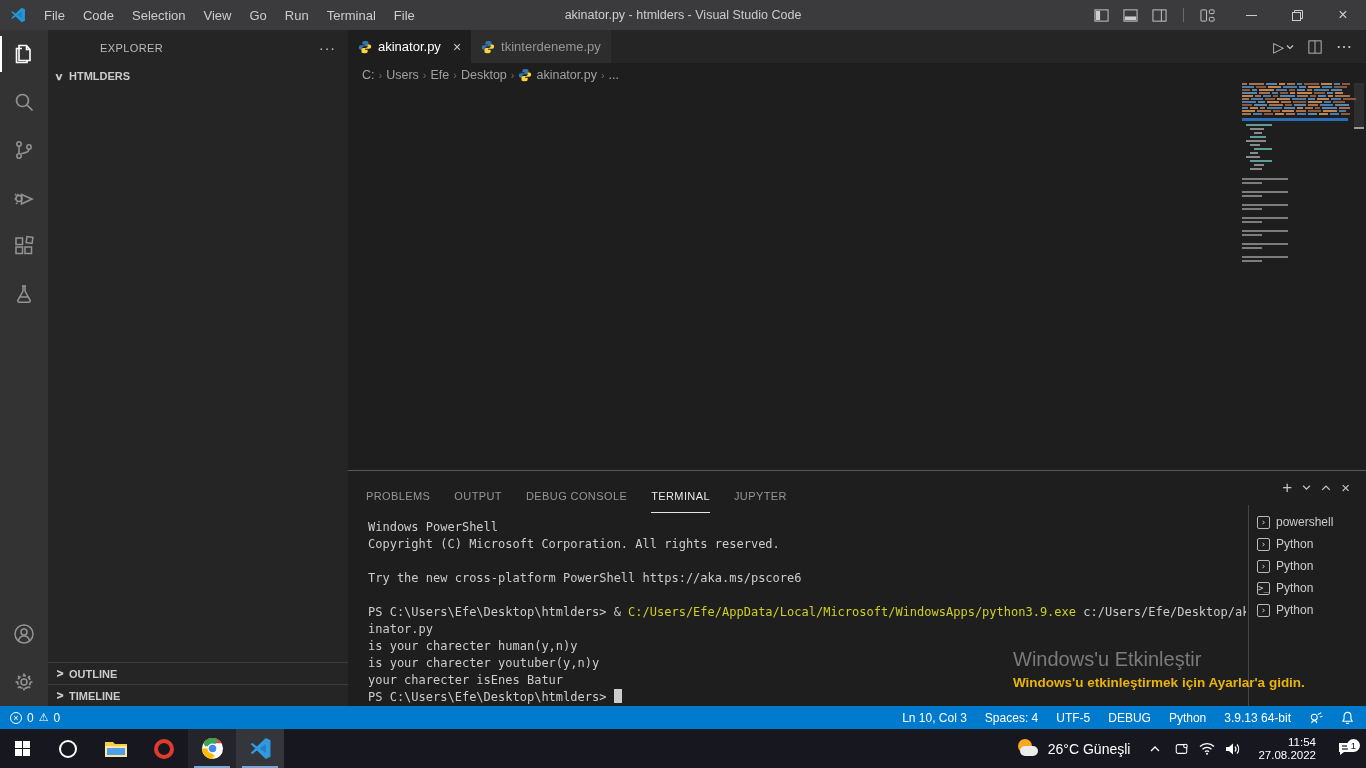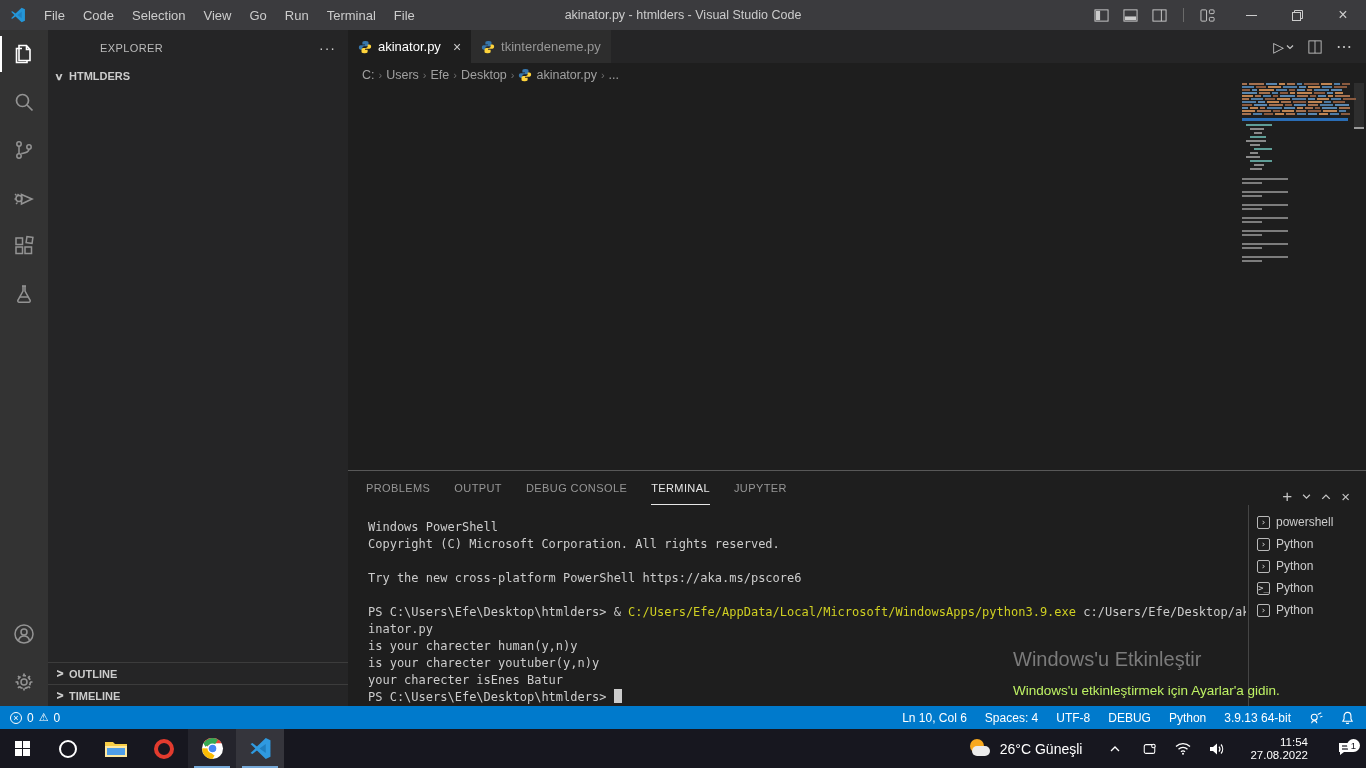--- a/index.html
+++ b/index.html
@@ -52,59 +52,59 @@
   .tok-func { color:#dcdcaa; } .tok-bracket { color:#d670d6; } .tok-var { color:#9cdcfe; }
   .tok-fg { color:#d4d4d4; } .tok-str { color:#ce9178; }
 
   
   .minimap { position:absolute; right:14px; top:53px; width:110px; height:165px; }
   .mm-row { position:absolute; height:2px; }
   .mm-scroll { position:absolute; right:-12px; top:0; width:10px; height:46px; background:rgba(121,121,121,.18); border-bottom:2px solid #9a9a9a; }
 
   
   .panel { position:absolute; left:348px; top:470px; width:1018px; height:236px; background:#1e1e1e; border-top:1px solid #585858; color:#cccccc; }
-  .panel-header { height:34px; display:flex; align-items:flex-end; }
+  .panel-header { height:34px; display:flex; align-items:flex-start;margin-top:8px; }
   .panel-tabs { display:flex; align-items:center; height:100%; padding-left:18px; gap:24px; }
   .ptab { font-size:11px; letter-spacing:.4px; color:#969696; height:100%; display:flex; align-items:center; border-bottom:1px solid transparent; }
   .ptab.active { color:#e7e7e7; border-bottom:1px solid #e7e7e7; }
   .panel-actions { margin-left:auto; display:flex; align-items:center; gap:10px; padding-right:16px; color:#c5c5c5; }
   .pa-plus { font-size:17px; line-height:1; }
   .pa-x { font-size:15px; }
   .terminal { position:absolute; left:0; top:40px; bottom:2px; right:120px; padding:8px 0 0 20px; font-family:"DejaVu Sans Mono","Liberation Mono",monospace; font-size:12px; line-height:17px; white-space:pre; overflow:hidden; }
   .t-yellow { color:#cfcf22; }
   .t-cursor { display:inline-block; width:8px; height:14px; background:#cccccc; vertical-align:-2px; }
   .term-list { position:absolute; right:0; top:34px; bottom:0; width:118px; border-left:1px solid #454545; padding-top:6px; }
   .term-row { height:22px; display:flex; align-items:center; gap:6px; padding-left:8px; font-size:12px; color:#cccccc; }
   .tr-icon { width:13px; height:13px; border:1px solid #b9b9b9; border-radius:2px; display:flex; align-items:center; justify-content:center; font-size:9px; color:#d5d5d5; font-family:"DejaVu Sans Mono",monospace; }
 
   
   .watermark { position:absolute; left:1013px; top:648px; color:#7b7b7b; z-index:3; pointer-events:none; }
   .watermark .wm1 { font-size:20px; font-weight:300; }
-  .watermark .wm2 { font-size:13.5px; margin-top:12px; color:#bef264; }
+  .watermark .wm2 { font-size:13.5px; margin-top:4px; color:#eab308;font-weight:bold; }
 
   
   .statusbar { position:absolute; left:0; top:706px; width:1366px; height:23px; background:#007acc; color:#ffffff; display:flex; align-items:center; font-size:12px; }
   .sb-left { display:flex; align-items:center; gap:5px; padding-left:10px; }
   .sb-err-circ { width:12px; height:12px; border:1px solid #fff; border-radius:50%; font-size:9px; line-height:10px; text-align:center; }
   .sb-warn { font-size:11px; }
   .sb-right { margin-left:auto; display:flex; align-items:center; gap:18px; padding-right:12px; }
   .sb-item { white-space:nowrap; }
 
   
   .taskbar { position:absolute; left:0; top:729px; width:1366px; height:39px; background:#17171f; display:flex; align-items:stretch; }
   .start-btn { width:44px; display:flex; align-items:center; justify-content:center; }
   .win-logo { display:grid; grid-template-columns:7px 7px; grid-template-rows:7px 7px; gap:1px; }
   .win-logo div { background:#fff; }
   .search-box { width:252px; background:#f3f3f3; border:1px solid #9a9a9a; display:flex; align-items:center; gap:9px; padding-left:12px; }
   .search-box span { color:#555; font-size:13.5px; }
   .task-tile { width:48px; display:flex; align-items:center; justify-content:center; position:relative; }
   .task-tile.running { background:rgba(255,255,255,.06); }
   .task-tile.running::after { content:""; position:absolute; left:6px; right:6px; bottom:0; height:2px; background:#76a9d8; }
   .task-tile.focused { background:rgba(255,255,255,.13); }
-  .tray { margin-left:auto; display:flex; align-items:center; color:#fff;gap:8px; }
+  .tray { margin-left:auto; display:flex; align-items:center; color:#fff; }
   .weather { display:flex; align-items:center; gap:8px; font-size:14px; padding:0 12px; }
   .weather-ic { position:relative; width:24px; height:20px; }
   .weather-sun { position:absolute; left:2px; top:0; width:14px; height:14px; border-radius:50%; background:#f8a91f; }
   .weather-cloud { position:absolute; left:4px; top:7px; width:18px; height:10px; border-radius:8px; background:#ececec; }
   .tray-ic { width:26px; display:flex; align-items:center; justify-content:center; }
   .clock { text-align:right; font-size:11.5px; line-height:13px; padding:0 10px 0 12px; }
   .notif { width:40px; display:flex; align-items:center; justify-content:center; position:relative; }
   .notif-badge { position:absolute; right:6px; bottom:5px; width:13px; height:13px; border-radius:50%; background:#fff; color:#17171f; font-size:9.5px; display:flex; align-items:center; justify-content:center; }
   svg { display:block; }
 </style>
@@ -504,23 +504,23 @@
 
   <div class="statusbar">
     <div class="sb-left">
       <span class="sb-err-circ">×</span>
       <span>0</span>
       <span class="sb-warn">⚠</span>
       <span>0</span>
     </div>
     <div class="sb-right">
       <span id="sb-items" style="display:flex;gap:18px">
-          <span class="sb-item">Ln 10, Col 6</span>
+          <span class="sb-item">Ln 10, Col 3</span>
           <span class="sb-item">Spaces: 4</span>
-          <span class="sb-item">UTF-8</span>
+          <span class="sb-item">UTF-5</span>
           <span class="sb-item">DEBUG</span>
           <span class="sb-item">Python</span>
           <span class="sb-item">3.9.13 64-bit</span>
         </span>
       <span>
           <svg width="14" height="14" viewBox="0 0 16 16">
             <circle cx="6" cy="7" r="3.4" fill="none" stroke="#fff" stroke-width="1.2"></circle>
             <path d="M3 14c.4-2 1.6-3 3-3s2.6 1 3 3" fill="none" stroke="#fff" stroke-width="1.2"></path>
             <path d="M10 4l4-2m-1.5 5 2.8-1" stroke="#fff" stroke-width="1.2"></path>
           </svg>

